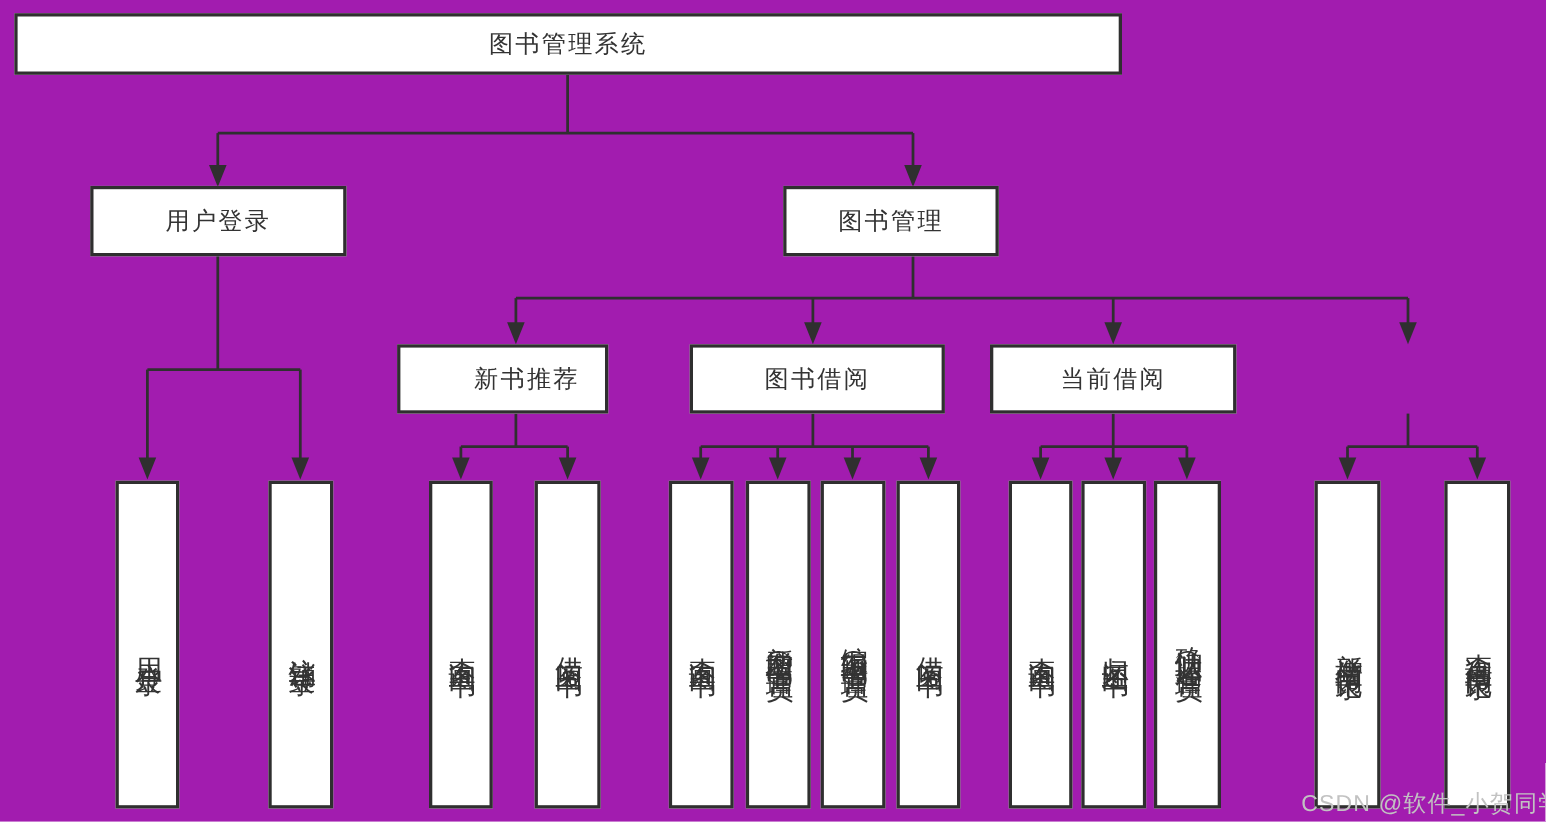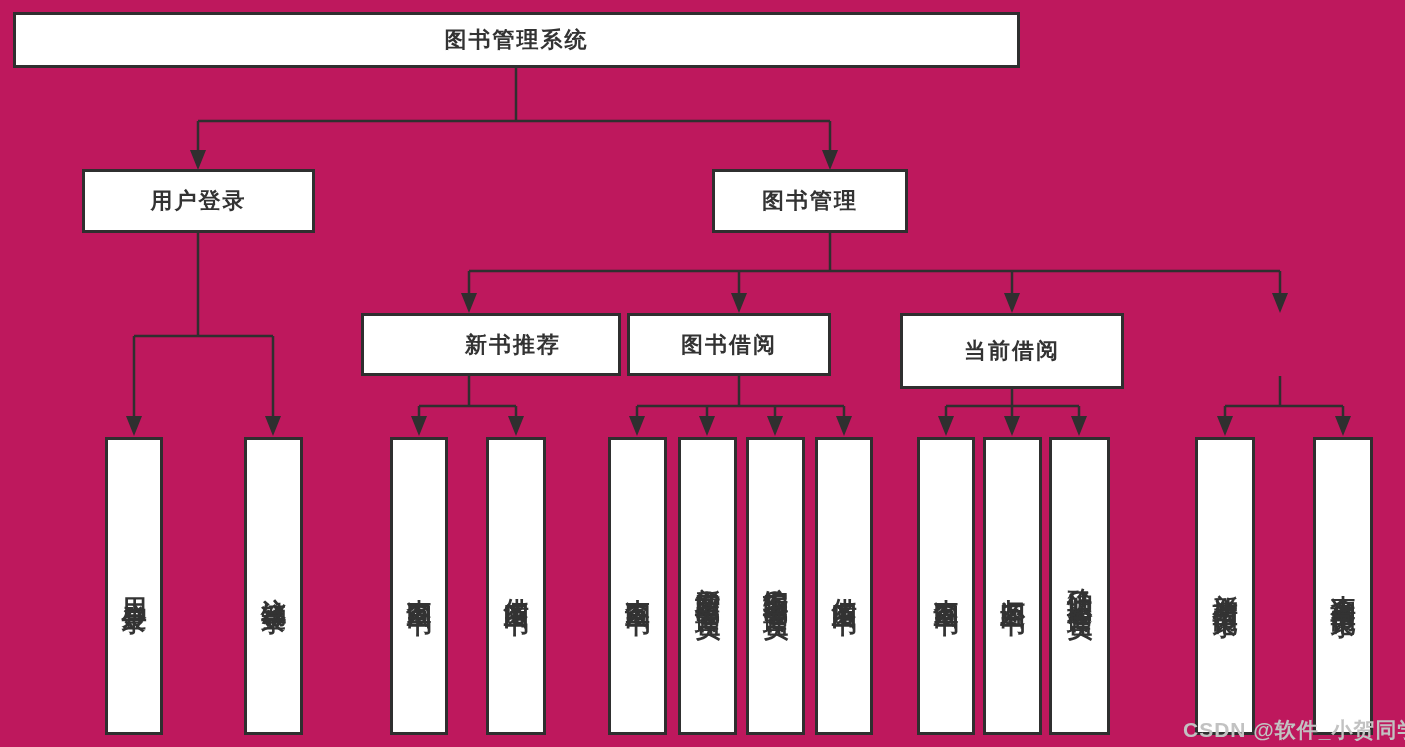--- a/index.html
+++ b/index.html
@@ -1,23 +1,22 @@
 <!DOCTYPE html>
 <html><head>
 <meta charset="utf-8">
 <style>
   html, body { margin: 0; padding: 0; background: #ffffff; }
   .canvas {
     position: relative;
     width: 1405px;
     height: 747px;
-    background: #be185d;
+    background: #a21caf;
     font-family: "Liberation Sans", "DejaVu Sans", sans-serif;
     overflow: hidden;
-    font-weight: bold;
   }
   .wires {
     position: absolute;
     left: 0; top: 0;
     width: 1405px; height: 747px;
     pointer-events: none;
   }
   .node {
     position: absolute;
     box-sizing: border-box;
@@ -127,27 +126,27 @@
     <span class="lbl">图书管理系统</span>
   </div>
 
   <div class="node h-node" style="left:82px; top:169px; width:233px; height:64px;">
     <span class="lbl">用户登录</span>
   </div>
   <div class="node h-node" style="left:712px; top:169px; width:196px; height:64px;">
     <span class="lbl">图书管理</span>
   </div>
 
-  <div class="node h-node" style="left:361px; top:313px; width:260px; height:63px;padding-left:44px;">
+  <div class="node h-node" style="left:361px; top:313px; width:192px; height:63px;padding-left:44px;">
     <span class="lbl">新书推荐</span>
   </div>
-  <div class="node h-node" style="left:627px; top:313px; width:204px; height:63px;">
+  <div class="node h-node" style="left:627px; top:313px; width:232px; height:63px;">
     <span class="lbl">图书借阅</span>
   </div>
-  <div class="node h-node" style="left:900px; top:313px; width:224px; height:76px;">
+  <div class="node h-node" style="left:900px; top:313px; width:224px; height:63px;">
     <span class="lbl">当前借阅</span>
   </div>
 
   <div class="node v-node" style="left:105px; top:437px; width:58px; height:298px;">
     <span class="vlbl">用户登录</span>
   </div>
   <div class="node v-node" style="left:244px; top:437px; width:59px; height:298px;">
     <span class="vlbl">注销登录</span>
   </div>
 

